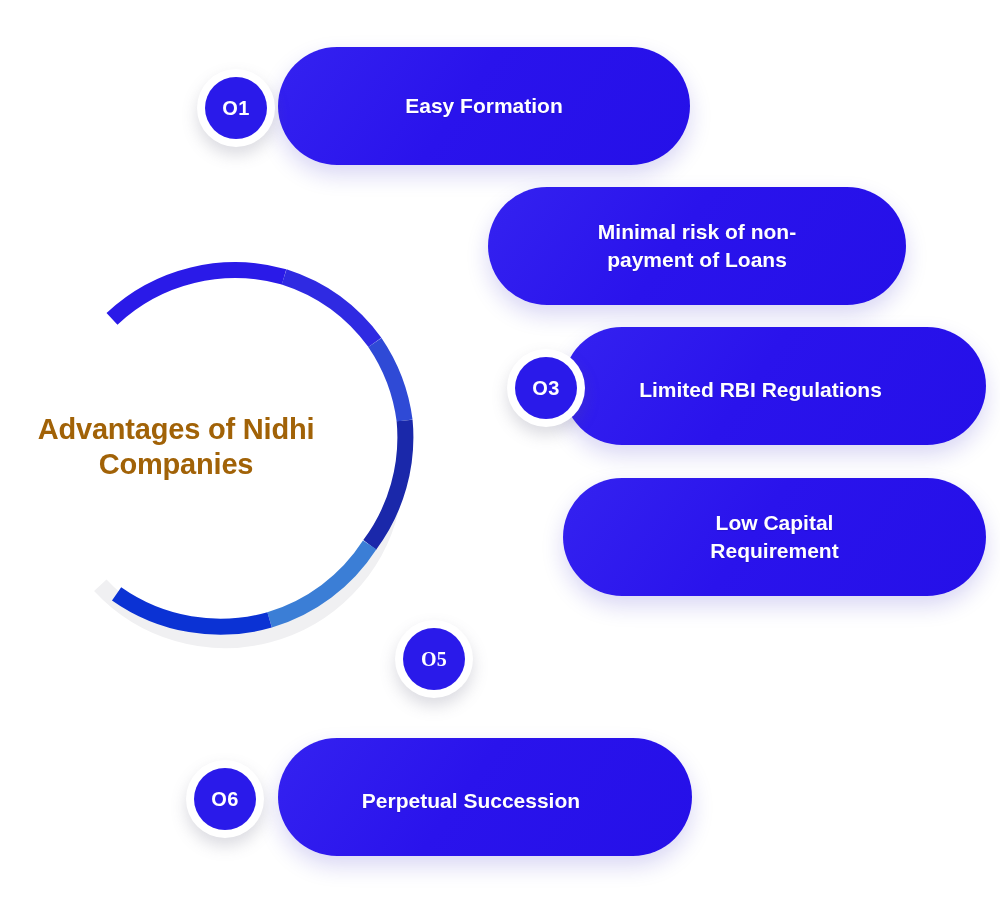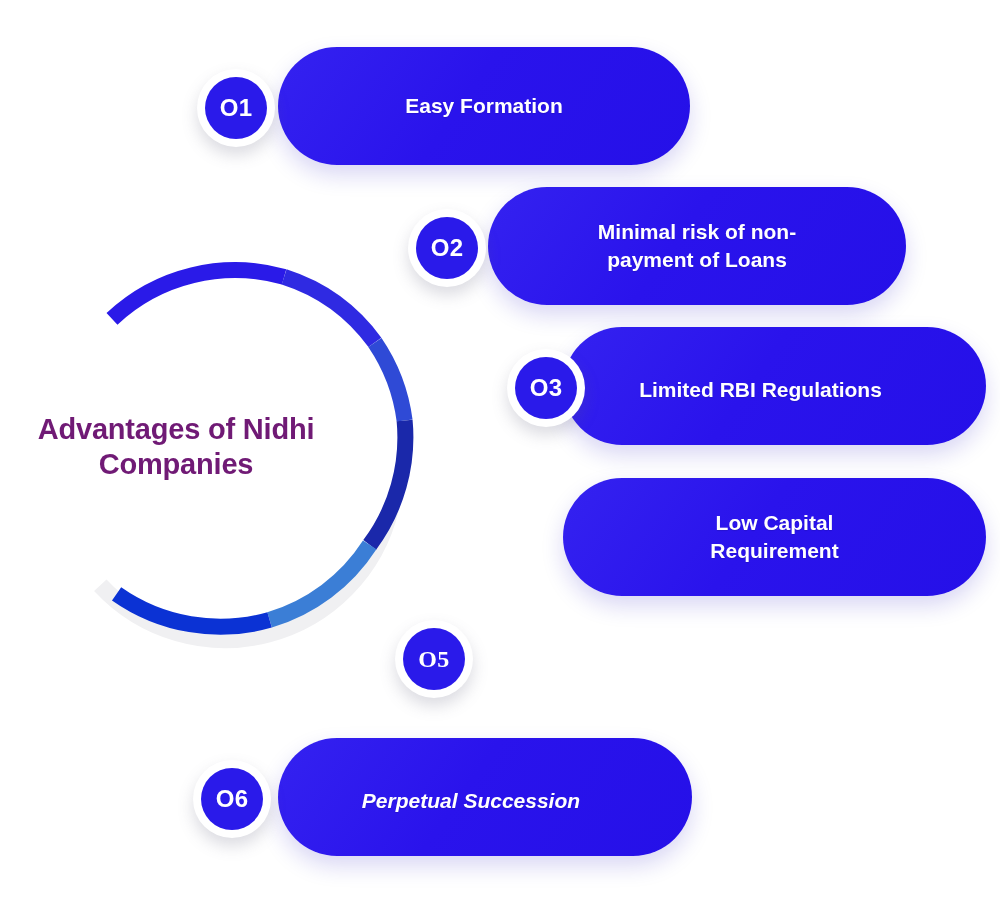--- a/index.html
+++ b/index.html
@@ -41,21 +41,21 @@
 
   .center-title {
     position: absolute;
     left: 6px;
     top: 412px;
     width: 340px;
     text-align: center;
     font-size: 29px;
     font-weight: bold;
     line-height: 1.22;
-    color: #701a75;
+    color: #a16207;
     letter-spacing: -0.2px;
     white-space: pre-line;
   }
 
   
   .row {
     position: absolute;
     height: 120px;
   }
 
@@ -105,21 +105,21 @@
     width: 62px;
     height: 62px;
     border-radius: 50%;
     background: #2a1aea;
     display: flex;
     align-items: center;
     justify-content: center;
   }
   .badge-text {
     color: #ffffff;
-    font-size: 24px;
+    font-size: 20px;
     font-weight: bold;
     letter-spacing: 0.3px;
   }
 </style>
 </head>
 <body>
 
 <div id="infographic">
 
   <div class="ring-wrap">
@@ -153,25 +153,20 @@
         <span class="badge-text">O1</span>
       </div>
     </div>
   </div>
 
   <div class="row" style="left:1px;top:187px;width:792px;margin-left:29px;">
     <div class="bar" style="left:458px;width:418px;">
       <span class="bar-label">Minimal risk of non-
 payment of Loans</span>
     </div>
-    <div class="badge" style="left:378px;">
-      <div class="badge-disc">
-        <span class="badge-text">O2</span>
-      </div>
-    </div>
   </div>
 
   <div class="row" style="left:0;top:327px;width:1000px;">
     <div class="bar" style="left:563px;width:423px;">
       <span class="bar-label shift-left">Limited RBI Regulations</span>
     </div>
     <div class="badge" style="left:507px;">
       <div class="badge-disc">
         <span class="badge-text">O3</span>
       </div>
@@ -187,23 +182,23 @@
 
   <div class="row" style="left:0;top:598px;width:1000px;">
     <div class="badge" style="left:395px;font-family:Liberation Serif, serif;">
       <div class="badge-disc">
         <span class="badge-text">O5</span>
       </div>
     </div>
   </div>
 
   <div class="row" style="left:0;top:738px;width:1000px;">
-    <div class="bar" style="left:278px;width:414px;font-style:italic;">
+    <div class="bar" style="left:278px;width:414px;">
       <span class="bar-label shift-left">Perpetual Succession</span>
     </div>
-    <div class="badge" style="left:193px;">
+    <div class="badge" style="left:186px;">
       <div class="badge-disc">
         <span class="badge-text">O6</span>
       </div>
     </div>
   </div>
 
 </div>
 
 </body></html>

